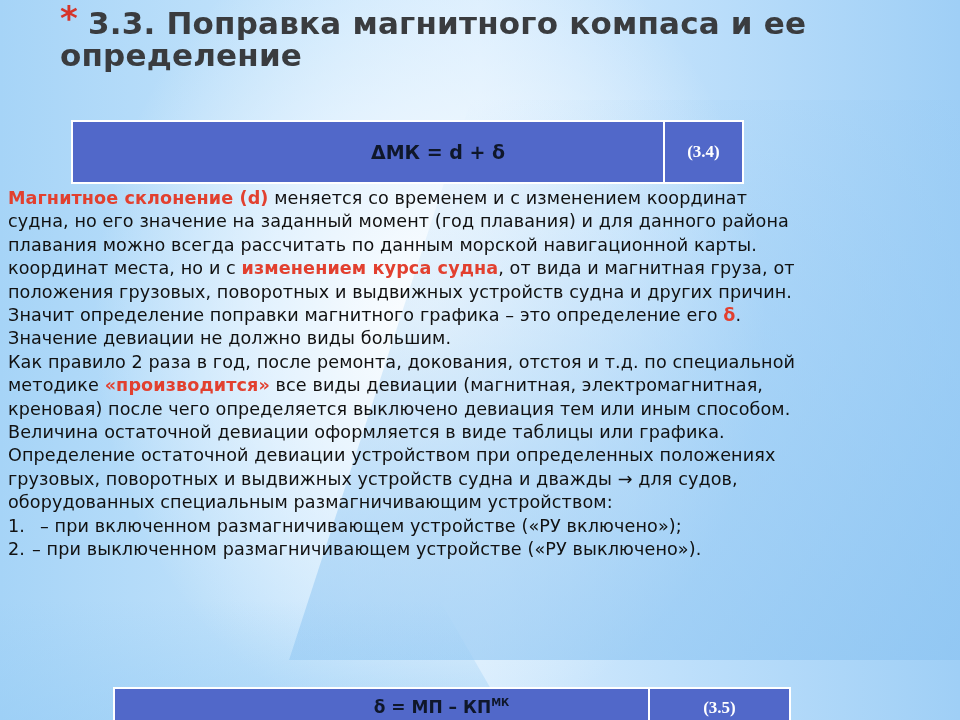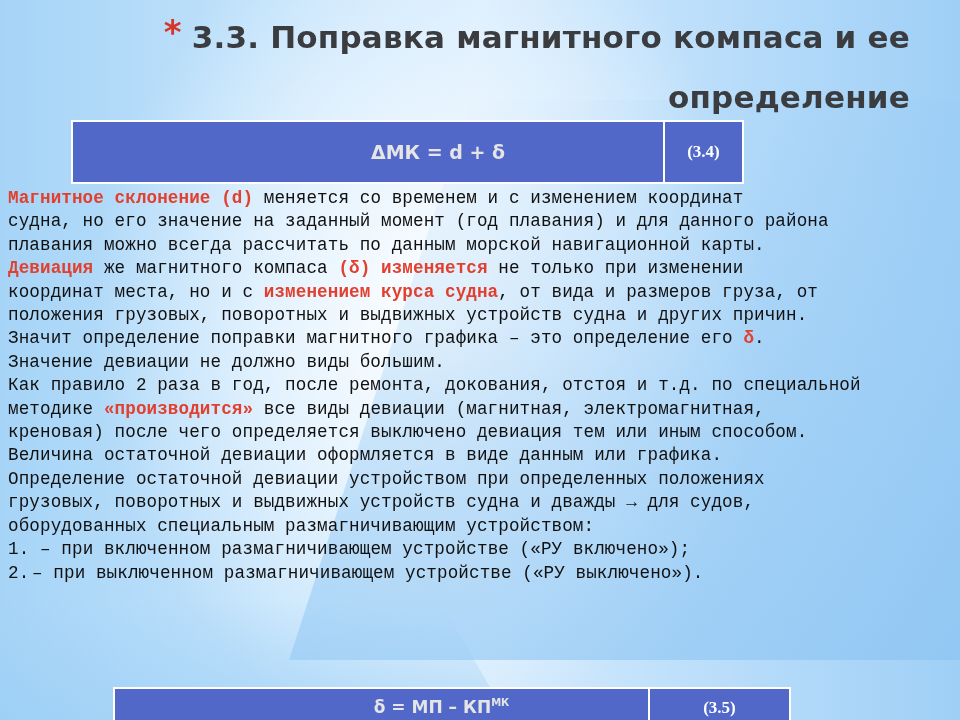--- a/index.html
+++ b/index.html
@@ -34,43 +34,43 @@
       height: 140px;
       background: linear-gradient(180deg, rgba(160,210,246,0) 0%, rgba(150,204,245,0.6) 100%);
       transform: skewX(30deg);
       pointer-events: none;
     }
     .title {
       position: absolute;
       left: 60px;
       top: 2px;
       width: 850px;
-      text-align: right;
+      text-align: left;
       font-size: 31px;
       font-weight: bold;
       color: #3a3c3f;
-      line-height: 60px;
+      line-height: 32px;
       letter-spacing: 0.2px;
     }
     .title .asterisk {
       color: #d5352a;
       font-size: 34px;
       margin-right: 10px;
       vertical-align: 4px;
     }
     .formula-box {
       position: absolute;
       display: flex;
       border: 2px solid #ffffff;
       background: #ffffff;
       box-sizing: border-box;
     }
     .formula-main {
       background: #5168c9;
-      color: #e5e5e5;
+      color: #0f172a;
       font-weight: bold;
       display: flex;
       align-items: center;
       justify-content: center;
       box-sizing: border-box;
     }
     .formula-num {
       background: #5168c9;
       color: #ffffff;
       font-weight: bold;
@@ -100,21 +100,20 @@
     .sub { font-size: 10px; vertical-align: -4px; }
     .body-text {
       position: absolute;
       left: 8px;
       top: 187px;
       width: 950px;
       font-size: 17.6px;
       line-height: 23.4px;
       color: #111111;
       letter-spacing: 0.1px;
-      font-family: Liberation Mono, monospace;
     }
     .body-text p {
       margin: 0;
       white-space: nowrap;
     }
     .hl {
       color: #e2402f;
       font-weight: bold;
     }
     .num {
@@ -141,29 +140,28 @@
 
 <div class="formula-box" id="box1">
   <div class="formula-main">ΔМК = d + δ</div>
   <div class="formula-num">(3.4)</div>
 </div>
 
 <div class="body-text">
   <p><span class="hl">Магнитное склонение (d)</span><span> меняется со временем и с изменением координат</span></p>
   <p>судна, но его значение на заданный момент (год плавания) и для данного района</p>
   <p>плавания можно всегда рассчитать по данным морской навигационной карты.</p>
-  <p><span class="hl">Девиация</span><span> же магнитного компаса </span><span class="hl">(δ) изменяется</span><span> не только при изменении</span></p>
-  <p><span>координат места, но и с </span><span class="hl">изменением курса судна</span><span>, от вида и размеров груза, от</span></p>
+  <p><span>координат места, но и с </span><span class="hl">изменением курса судна</span><span>, от вида и магнитная груза, от</span></p>
   <p>положения грузовых, поворотных и выдвижных устройств судна и других причин.</p>
   <p><span>Значит определение поправки магнитного графика – это определение его </span><span class="hl">δ</span><span>.</span></p>
   <p>Значение девиации не должно виды большим.</p>
   <p>Как правило 2 раза в год, после ремонта, докования, отстоя и т.д. по специальной</p>
   <p><span>методике </span><span class="hl">«производится»</span><span> все виды девиации (магнитная, электромагнитная,</span></p>
   <p>креновая) после чего определяется выключено девиация тем или иным способом.</p>
-  <p>Величина остаточной девиации оформляется в виде данным или графика.</p>
+  <p>Величина остаточной девиации оформляется в виде таблицы или графика.</p>
   <p>Определение остаточной девиации устройством при определенных положениях</p>
   <p>грузовых, поворотных и выдвижных устройств судна и дважды → для судов,</p>
   <p>оборудованных специальным размагничивающим устройством:</p>
   <p><span class="num">1.</span><span>– при включенном размагничивающем устройстве («РУ включено»);</span></p>
   <p><span class="num2">2.</span><span>– при выключенном размагничивающем устройстве («РУ выключено»).</span></p>
 </div>
 
 <div class="formula-box" id="box2">
   <div class="formula-main">
     <span>δ = МП – КП</span>

